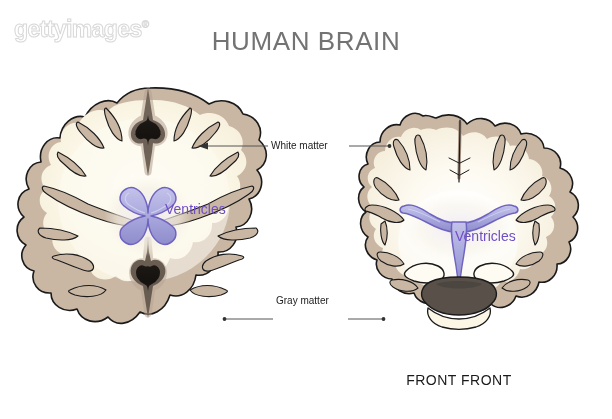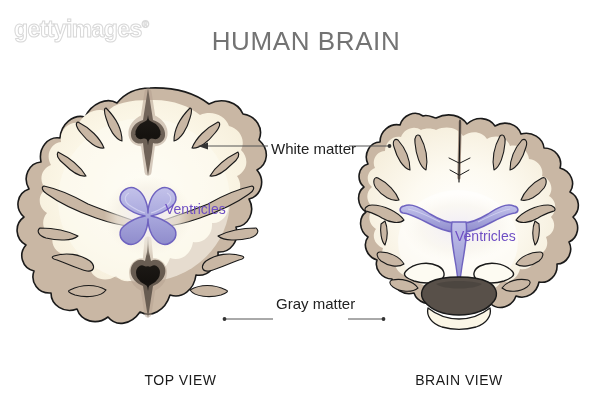--- a/index.html
+++ b/index.html
@@ -55,21 +55,21 @@
     letter-spacing: 0.5px;
     color: #1a1a1a;
     text-align: center;
   }
   #caption-top  { left: 78px;  width: 205px; }
   #caption-front{ left: 345px; width: 228px; }
 
   
   .callout {
     position: absolute;
-    font-size: 15px;
+    font-size: 10px;
     color: #222222;
     white-space: nowrap;
   }
   #label-white-matter { left: 271px; top: 140px; }
   #label-gray-matter  { left: 276px; top: 295px; }
 
   .vent-label {
     position: absolute;
     font-size: 14px;
     color: #6f4fc4;
@@ -406,17 +406,16 @@
   </svg>
 
   <div class="callout" id="label-white-matter">White matter</div>
 
   <div class="callout" id="label-gray-matter">Gray matter</div>
 
   <div class="vent-label" id="label-vent-top">Ventricles</div>
 
   <div class="vent-label" id="label-vent-front">Ventricles</div>
 
-  <div class="caption" id="caption-top">TOP VIEW</div>
-
-  <div class="caption" id="caption-front">BRAIN VIEW</div>
+
+  <div class="caption" id="caption-front">FRONT FRONT</div>
 
 </div>
 
 </body></html>

